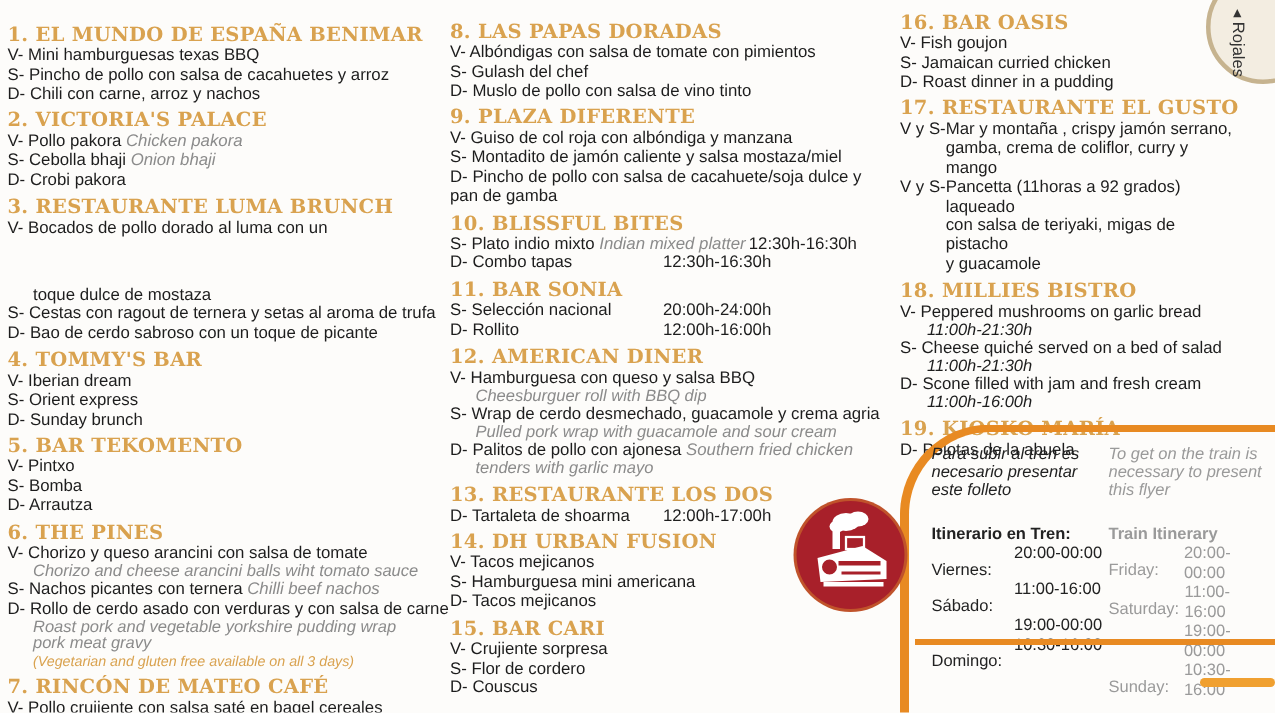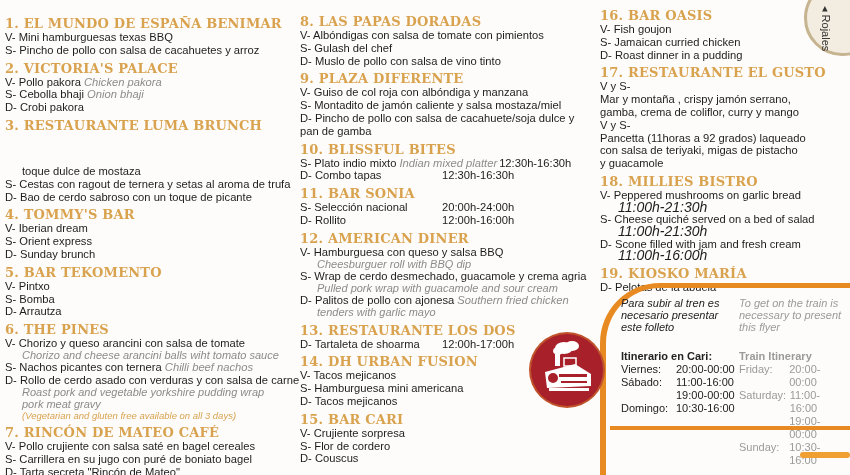--- a/index.html
+++ b/index.html
@@ -19,66 +19,68 @@
     color:#d9a24f; font-size:13px; line-height:15px; letter-spacing:0.2px;
     text-transform:uppercase; white-space:nowrap;
   }
   .item { font-size:11.2px; line-height:12.8px; white-space:nowrap; }
   .item .en { color:#8b8b8b; font-style:italic; }
   .sub { font-size:11px; line-height:11.5px; color:#8b8b8b; font-style:italic; padding-left:17px; white-space:nowrap; }
   .note { font-size:9.5px; line-height:11px; color:#d9a24f; font-style:italic; padding-left:17px; white-space:nowrap; }
   .cont { padding-left:17px;margin-top:32px; }
   .time { position:absolute; left:142px; }
   .row { position:relative; }
-  .hang { display:flex;flex-direction:column; }
+  .hang { display:flex; }
   .hang .pfx { flex:0 0 auto; }
   .hang .txt { white-space:normal; }
-  .itime { font-size:14px; line-height:11.5px; font-style:italic; padding-left:18px; }
+  .itime { font-size:11px; line-height:11.5px; font-style:italic; padding-left:18px; }
 
   .rojales { position:absolute; left:812px; top:6px; transform:rotate(90deg); transform-origin:left top;
      font-size:11px; color:#333; font-family:"Liberation Sans", sans-serif; white-space:nowrap; left:832px; }
   .corner { position:absolute; right:-30px; top:-20px; width:70px; height:70px; border-radius:50%;
      border:3px solid #c6b38f; background:#f3ede1; }
 
   .orange-arc { position:absolute; left:600px; top:283px; width:260px; height:200px;
      border-top:5px solid #e88a22; border-left:6px solid #e88a22; border-top-left-radius:60px; }
   .train-badge { position:absolute; left:531px; top:334px; width:72px; height:72px; border-radius:50%;
      background:#a8202a; box-shadow:0 0 0 2px #c0532b; }
   .train-info { position:absolute; left:621px; top:297px; width:225px; }
   .ti-es { position:absolute; left:0; top:0; width:115px; font-size:11px; line-height:12px; font-style:italic; color:#222; }
   .ti-en { position:absolute; left:118px; top:0; width:115px; font-size:11px; line-height:12px; font-style:italic; color:#9a9a9a; }
   .it-es { position:absolute; left:0; top:53px; font-size:11px; line-height:13px; color:#222; }
   .it-en { position:absolute; left:118px; top:53px; font-size:11px; line-height:13px; color:#9a9a9a; }
   .it-h { font-weight:bold; font-family:"Liberation Sans Narrow","Liberation Sans",sans-serif; }
   .it-row { display:flex; }
-  .it-row .d { width:55px; }
+  .it-row .d { width:55px;margin-top:11px; }
   .it-en .it-row .d { width:52px; }
   .bottom-line { position:absolute; left:610px; top:426px; width:240px; height:4px; background:#e88a22; }
   .bottom-swoosh { position:absolute; left:800px; top:452px; width:50px; height:6px; background:#f0a030; border-radius:3px; }
 </style>
 </head>
 <body>
 
 <div class="corner"></div>
 <div class="rojales">◂ <span>Rojales</span></div>
 
 <div class="col col1">
     <div class="sec">
       <div class="title">1. El Mundo de España Benimar</div>
       <div class="item row"><span>V-</span> <span>Mini hamburguesas texas BBQ</span></div>
       <div class="item row"><span>S-</span> <span> Pincho de pollo con salsa de cacahuetes y arroz</span></div>
+      <div class="item row"><span>D-</span> <span>Chili con carne, arroz y nachos</span></div>
     </div>
     <div class="sec">
       <div class="title">2. Victoria's Palace</div>
       <div class="item row"><span>V-</span> <span>Pollo pakora</span> <span class="en">Chicken pakora</span></div>
       <div class="item row"><span>S-</span> <span>Cebolla bhaji</span> <span class="en">Onion bhaji</span></div>
       <div class="item row"><span>D-</span> <span>Crobi pakora</span></div>
     </div>
     <div class="sec">
       <div class="title">3. Restaurante Luma Brunch</div>
+      <div class="item row"><span>V-</span> <span>Bocados de pollo dorado al luma con un</span></div>
       <div class="item cont">toque dulce de mostaza</div>
       <div class="item row"><span>S-</span> <span>Cestas con ragout de ternera y setas al aroma de trufa</span></div>
       <div class="item row"><span>D-</span> <span>Bao de cerdo sabroso con un toque de picante</span></div>
     </div>
     <div class="sec">
       <div class="title">4. Tommy's Bar</div>
       <div class="item row"><span>V-</span> <span>Iberian dream</span></div>
       <div class="item row"><span>S-</span> <span>Orient express</span></div>
       <div class="item row"><span>D-</span> <span>Sunday brunch</span></div>
     </div>
@@ -209,21 +211,21 @@
     <rect x="28" y="40" width="28" height="3" fill="#a8202a"></rect>
     <rect x="30" y="47" width="26" height="2" fill="#a8202a"></rect>
     <rect x="18" y="54" width="40" height="3" fill="#fff"></rect>
   </svg>
 </div>
 
 <div class="train-info">
   <div class="ti-es">Para subir al tren es necesario presentar este folleto</div>
   <div class="ti-en">To get on the train is necessary to present this flyer</div>
   <div class="it-es">
-    <div class="it-h">Itinerario en Cari:</div>
+    <div class="it-h">Itinerario en Tren:</div>
     <div class="it-row">
         <span class="d">Viernes:</span>
         <span>20:00-00:00</span>
       </div>
     <div class="it-row">
         <span class="d">Sábado:</span>
         <span>11:00-16:00</span>
       </div>
     <div class="it-row">
         <span class="d"></span>

